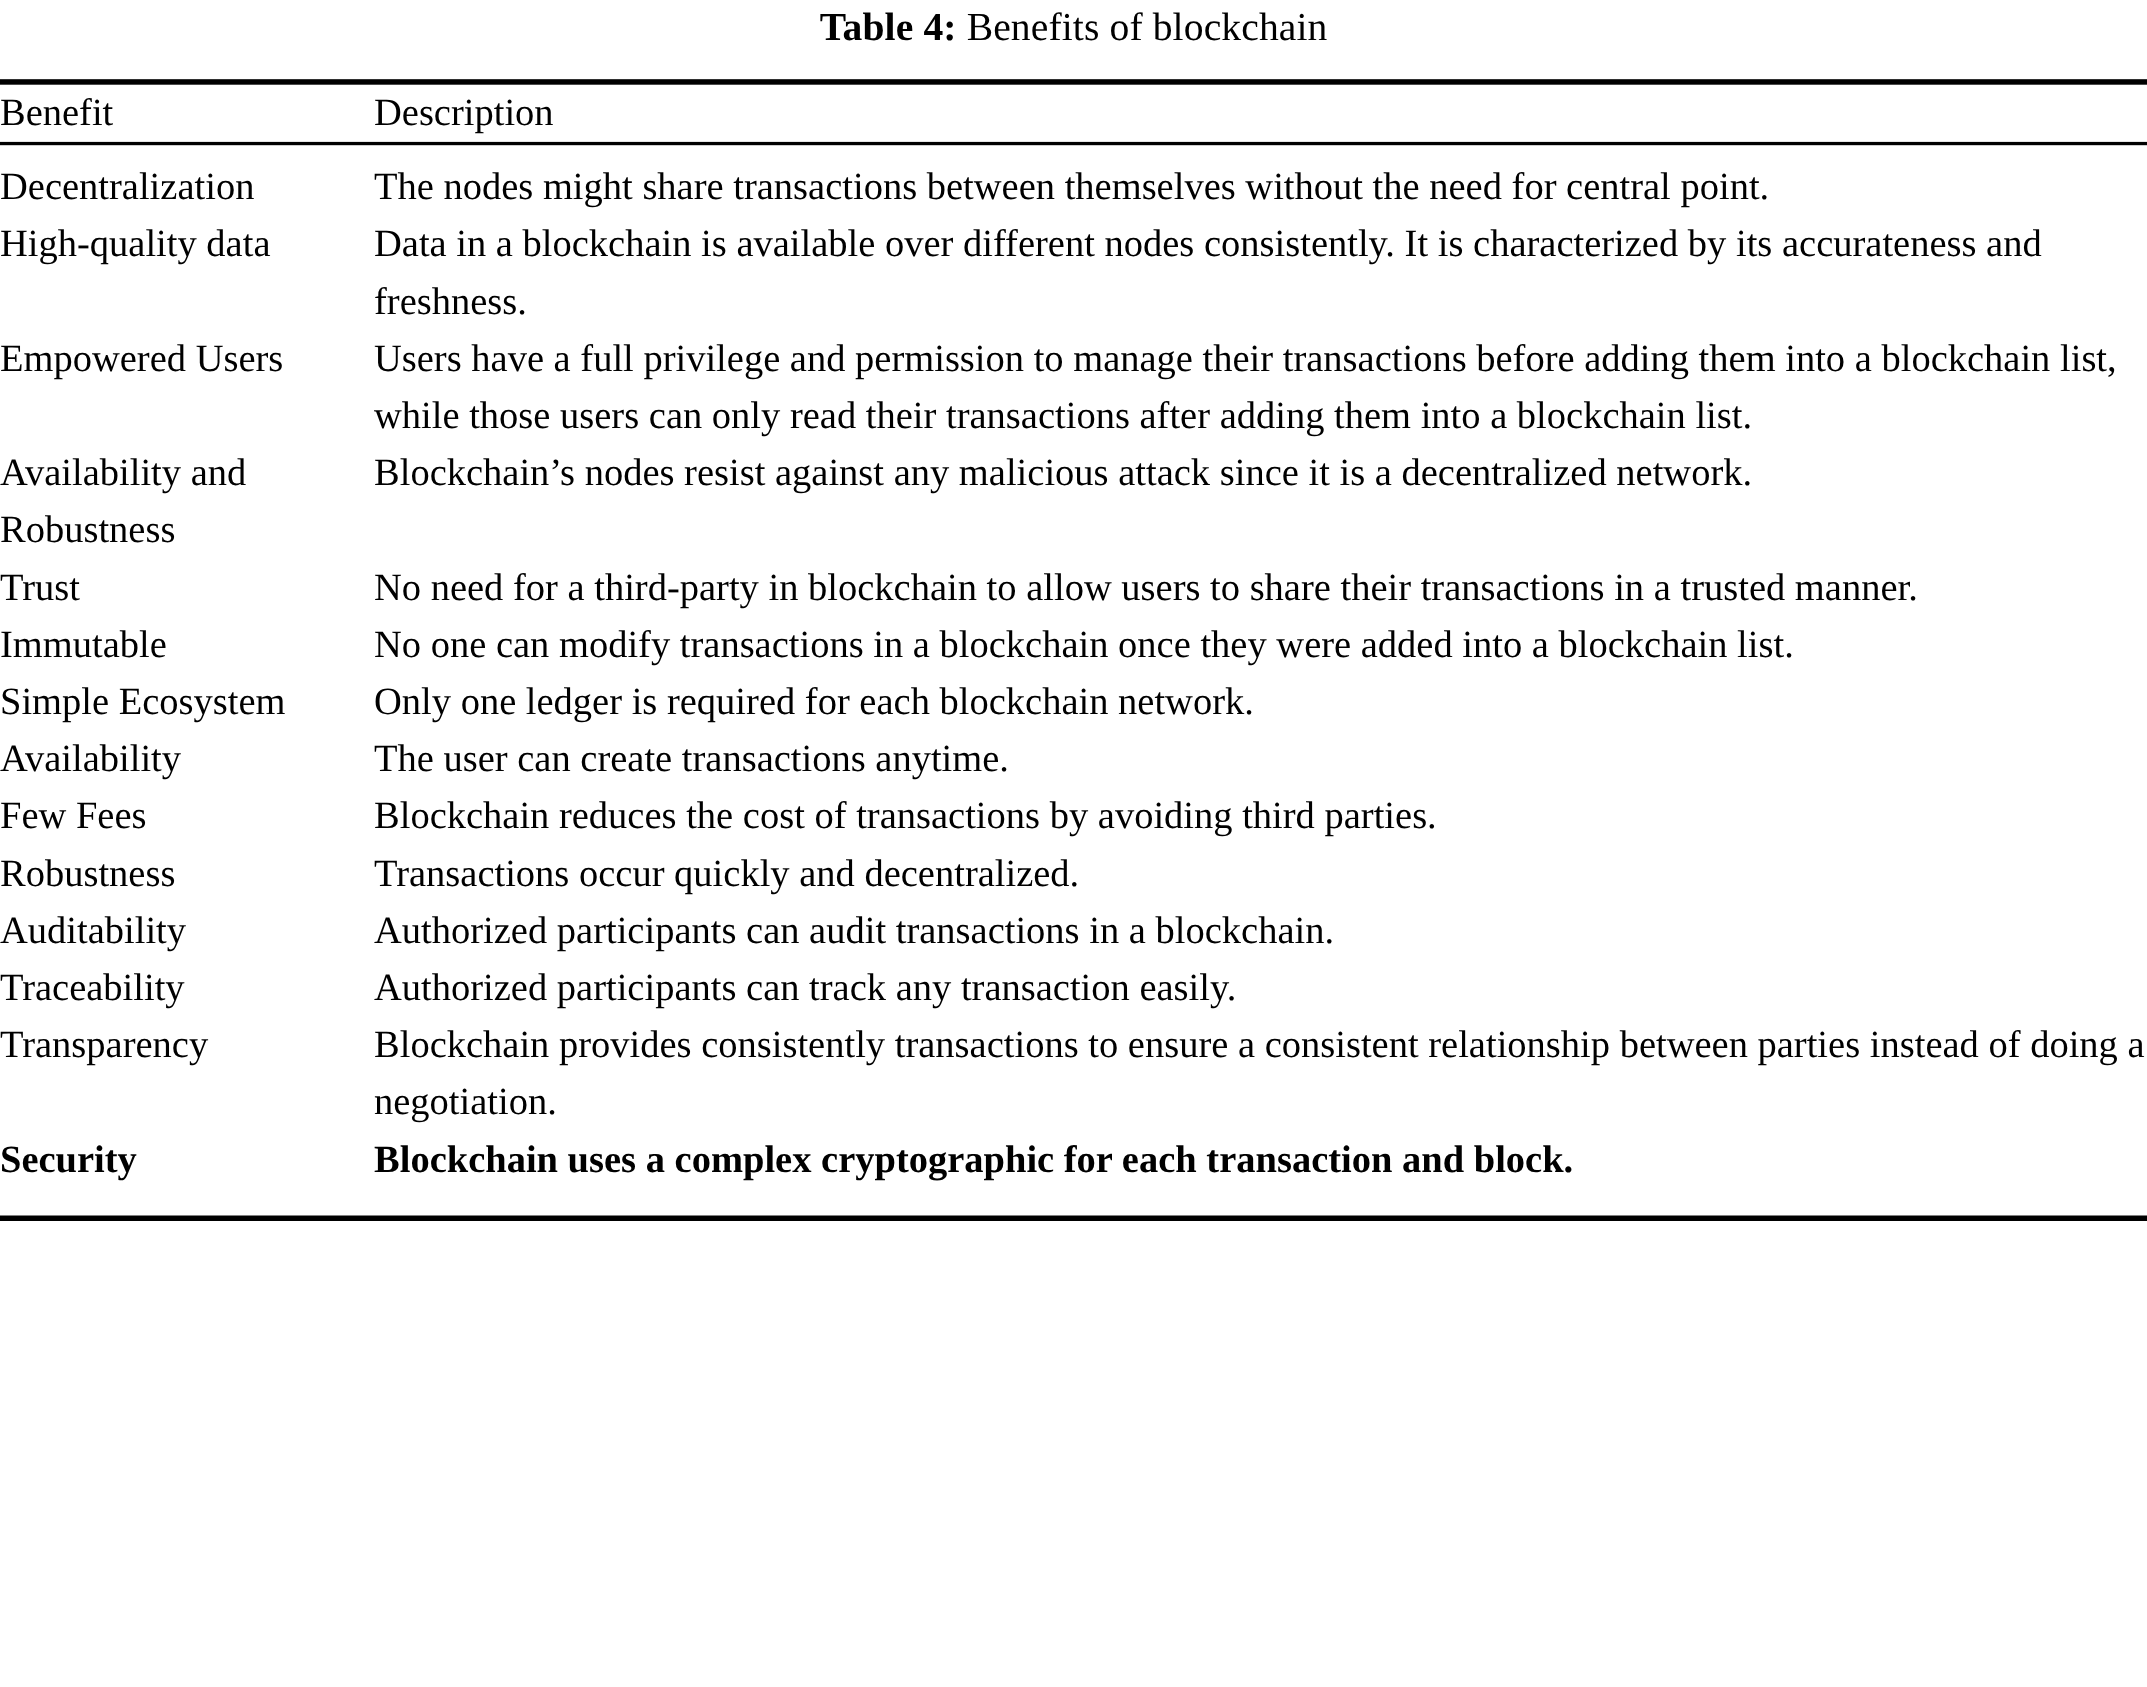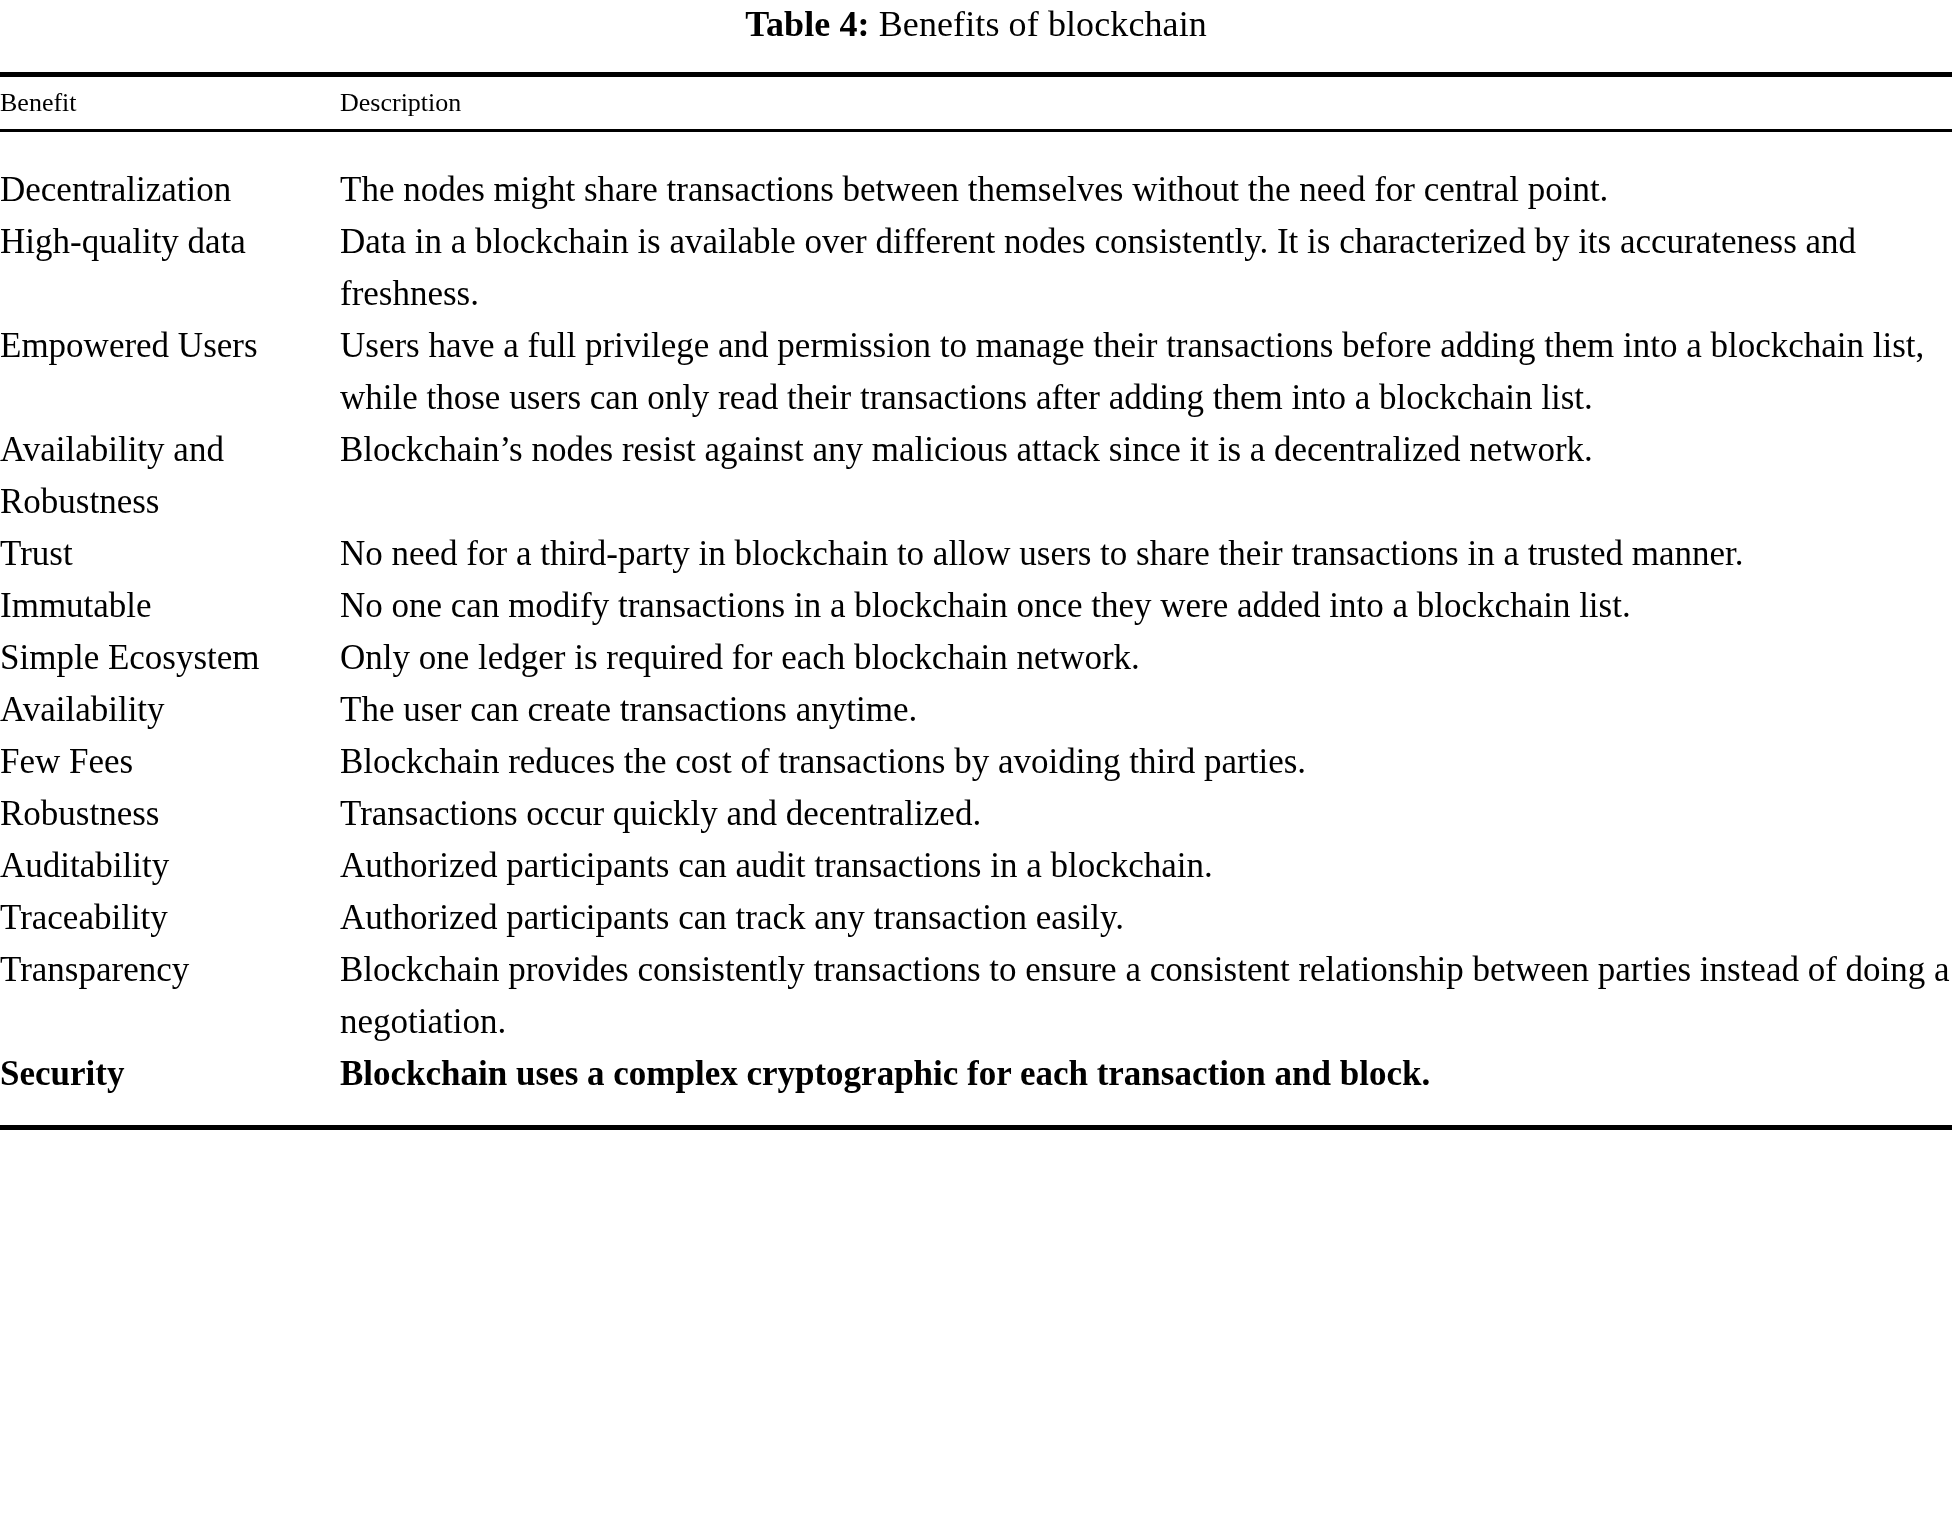--- a/index.html
+++ b/index.html
@@ -61,33 +61,33 @@
 
   table.benefits th,
   table.benefits td {
     vertical-align: top;
     text-align: left;
     padding: 0;
     font-weight: normal;
   }
 
   thead th {
-    font-size: 26px;
+    font-size: 35px;
     line-height: 52px;
     padding-top: 22px;
     padding-bottom: 20px;
   }
 
   tbody tr td {
     line-height: 52px;
     padding-top: 10px;
     padding-bottom: 8px;
   }
   tbody tr:first-child td {
-    padding-top: 32px;
+    padding-top: 12px;
   }
   tbody tr:last-child td {
     padding-bottom: 25px;
     font-weight: bold;
   }
 
   td.benefit-cell {
     padding-right: 10px;
   }
   td.desc-cell {

